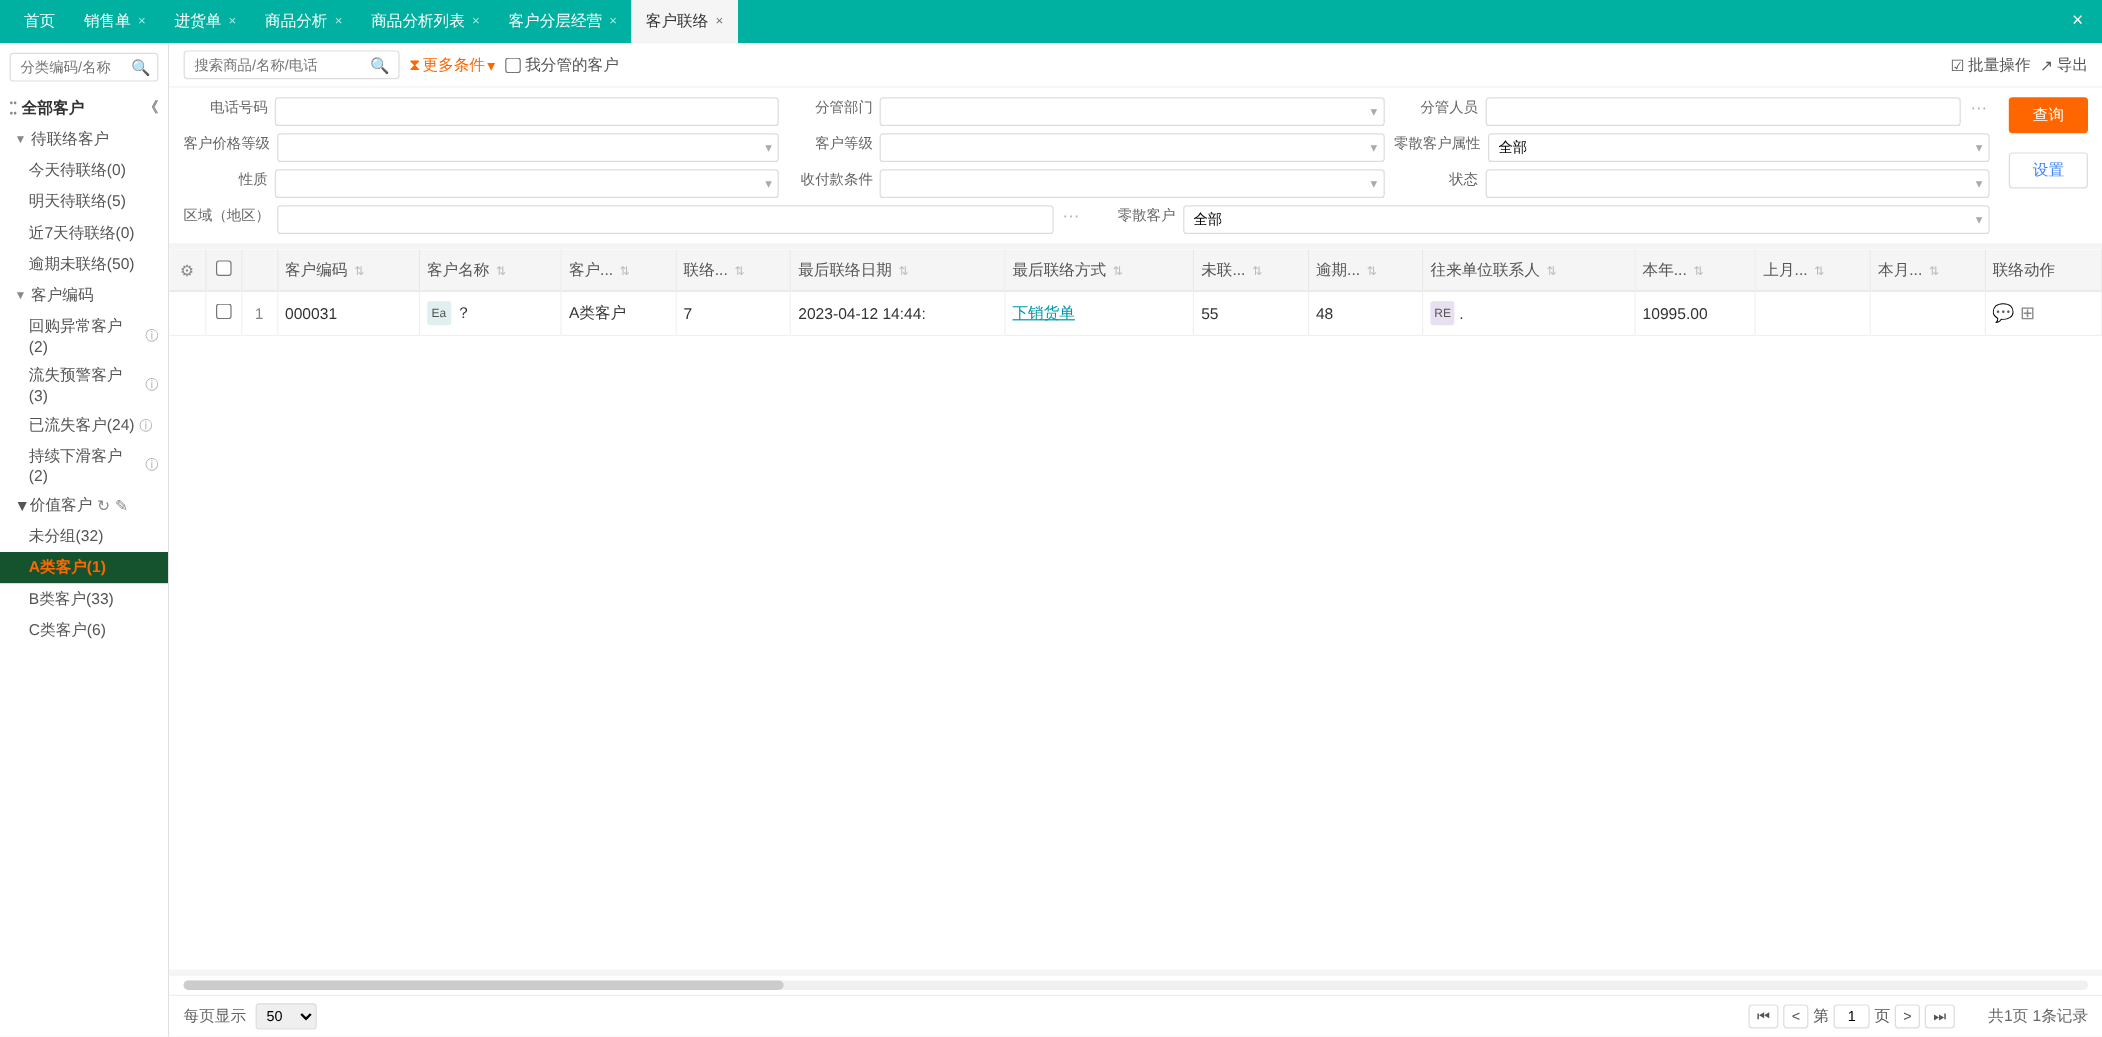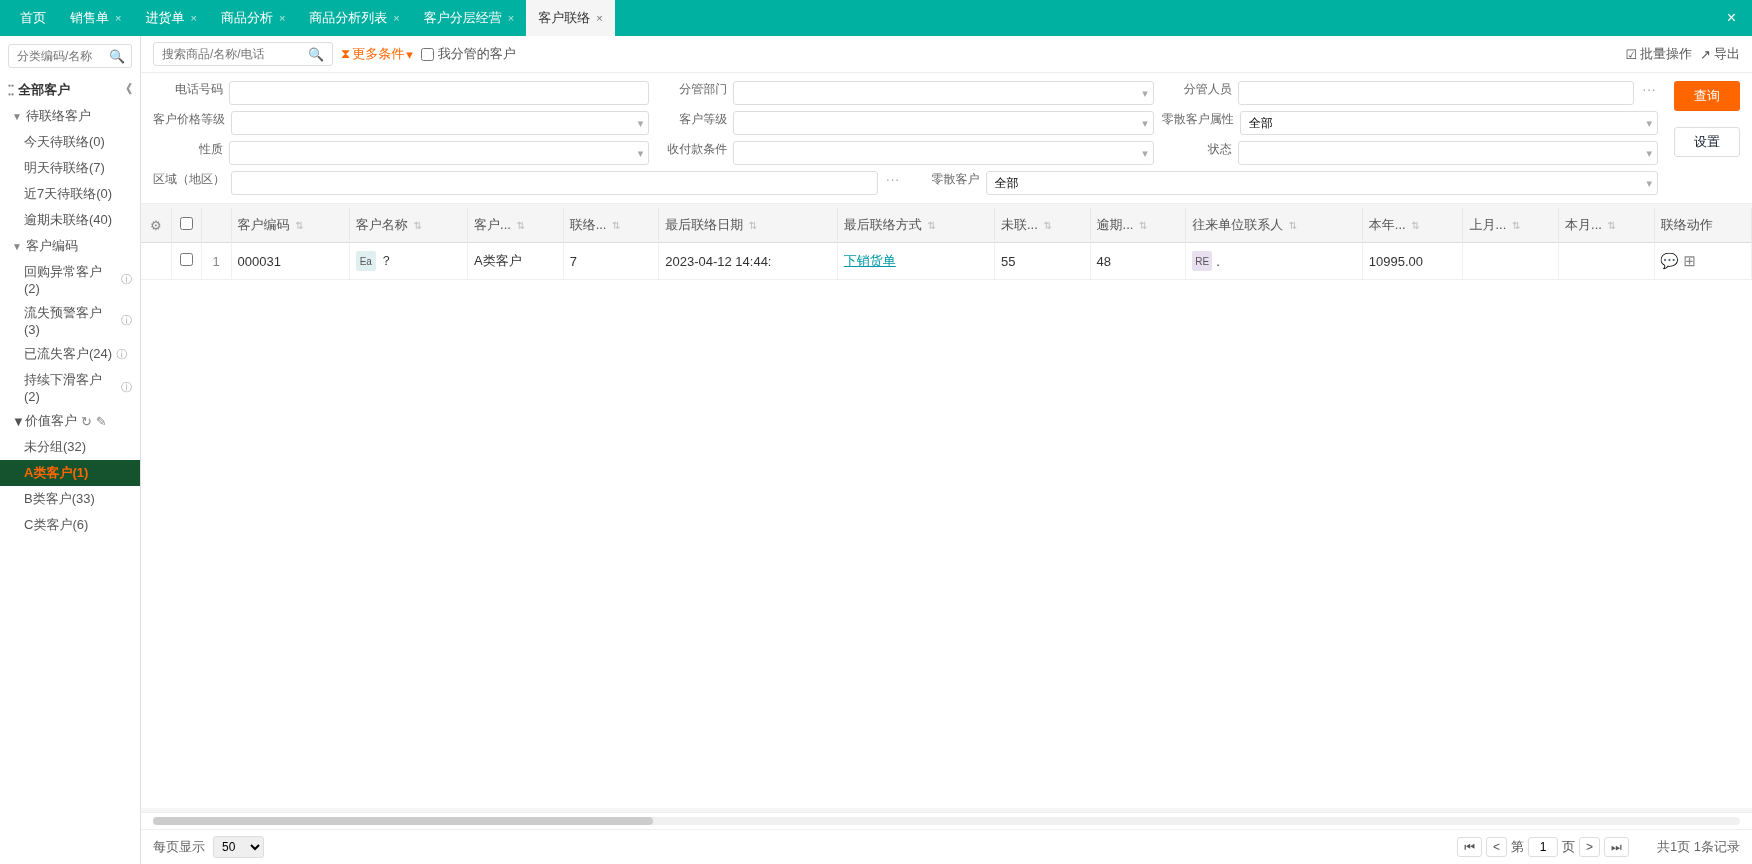--- a/index.html
+++ b/index.html
@@ -274,21 +274,21 @@
       color: white;
       border: none;
       border-radius: 3px;
       padding: 6px 20px;
       cursor: pointer;
       font-size: 13px;
       white-space: nowrap;
     }
     .btn-settings {
       background: white;
-      color: #0f172a;
+      color: #3b82f6;
       border: 1px solid #ddd;
       border-radius: 3px;
       padding: 5px 16px;
       cursor: pointer;
       font-size: 13px;
       white-space: nowrap;
     }
     .btn-group {
       display: flex;
       flex-direction: column;
@@ -476,27 +476,27 @@
     </div>
 
     <div class="sidebar-group-header">
       <span class="triangle">▼</span>
       <span>待联络客户</span>
     </div>
     <div class="sidebar-item">
       <span>今天待联络(0)</span>
     </div>
     <div class="sidebar-item">
-      <span>明天待联络(7)</span>
+      <span>明天待联络(5)</span>
     </div>
     <div class="sidebar-item">
       <span>近7天待联络(0)</span>
     </div>
     <div class="sidebar-item">
-      <span>逾期未联络(40)</span>
+      <span>逾期未联络(50)</span>
     </div>
 
     <div class="sidebar-group-header">
       <span class="triangle">▼</span>
       <span>客户编码</span>
     </div>
     <div class="sidebar-item">
       <span>回购异常客户(2)</span>
       <span class="info-icon">ⓘ</span>
     </div>

